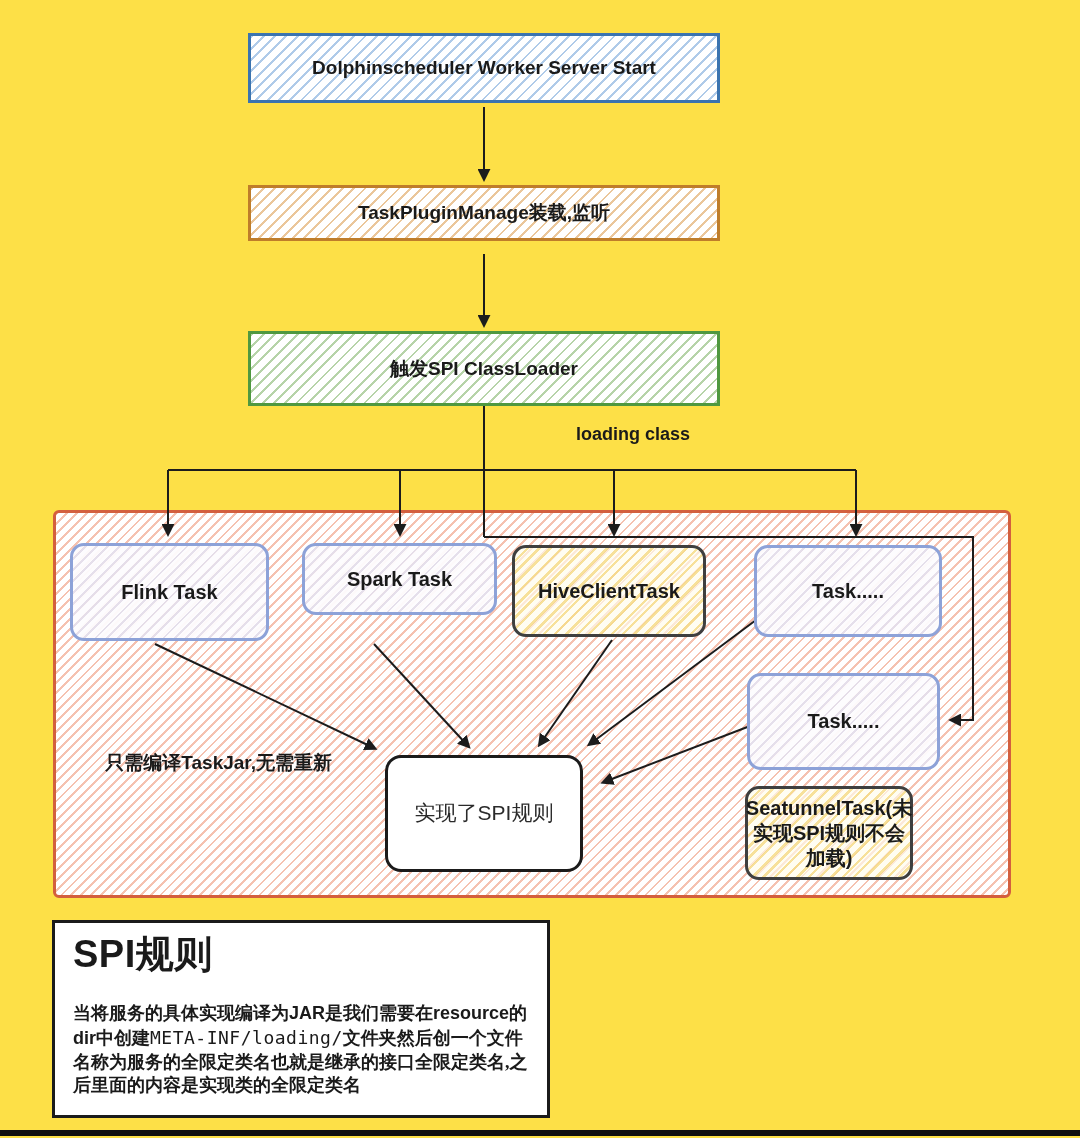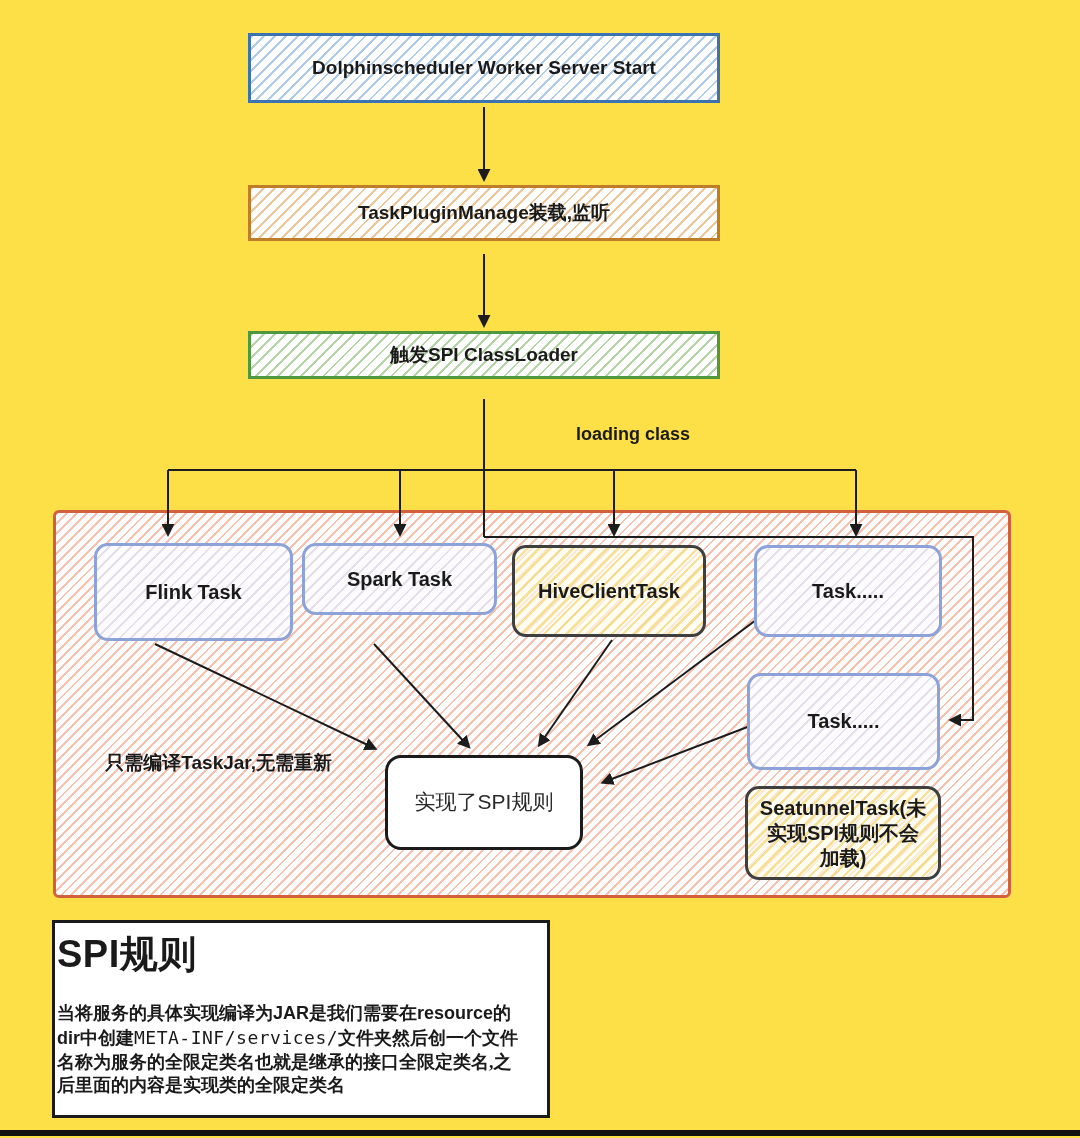--- a/index.html
+++ b/index.html
@@ -11,51 +11,51 @@
     position:absolute;display:flex;align-items:center;justify-content:center;
     text-align:center;box-sizing:border-box;font-weight:bold;z-index:10;
     line-height:1.25;
   }
   
   .bar{left:248px;width:472px;height:70px;font-size:19px;}
   .bar-blue{top:33px;border:3px solid #3b74b0;
     background:repeating-linear-gradient(135deg,rgba(110,160,215,.55) 0 2px,transparent 2px 8px),#fff;}
   .bar-orange{top:185px;height:56px;border:3px solid #bf7d2a;
     background:repeating-linear-gradient(135deg,rgba(218,152,72,.55) 0 2px,transparent 2px 8px),#fff;}
-  .bar-green{top:331px;height:48px;border:3px solid #4f9840;
+  .bar-green{top:331px;height:75px;border:3px solid #4f9840;
     background:repeating-linear-gradient(135deg,rgba(123,176,98,.55) 0 2px,transparent 2px 8px),#fff;}
   
   .red-container{
     position:absolute;left:53px;top:510px;width:958px;height:388px;box-sizing:border-box;
     border:3px solid #d35f3e;border-radius:6px;z-index:1;
     background:repeating-linear-gradient(135deg,rgba(233,119,80,.45) 0 2px,transparent 2px 7px),#fff;
   }
   
   .task{border-radius:14px;font-size:20px;}
   .task-blue{border:3px solid #8da2d8;
     background:repeating-linear-gradient(135deg,rgba(176,158,192,.30) 0 2px,transparent 2px 8px),rgba(253,252,254,.94);}
   .task-yellow{border:3px solid #3f3f3f;
     background:repeating-linear-gradient(135deg,rgba(242,206,96,.60) 0 2.5px,transparent 2.5px 8px),
                repeating-linear-gradient(135deg,rgba(240,150,110,.20) 0 2px,transparent 2px 11px),#fffdf2;}
-  .flink{left:70px;top:543px;width:199px;height:98px;margin-left:24px;}
+  .flink{left:70px;top:543px;width:199px;height:98px;}
   .spark{left:302px;top:543px;width:195px;height:72px;}
   .hive{left:512px;top:545px;width:194px;height:92px;align-items:center;}
   .task1{left:754px;top:545px;width:188px;height:92px;}
   .task2{left:747px;top:673px;width:193px;height:97px;}
-  .seatunnel{left:745px;top:786px;width:196px;height:94px;padding:6px 10px;}
-  .center-box{left:385px;top:755px;width:198px;height:95px;border:3.5px solid #1b1b1b;
+  .seatunnel{left:745px;top:786px;width:168px;height:94px;padding:6px 10px;}
+  .center-box{left:385px;top:755px;width:198px;height:117px;border:3.5px solid #1b1b1b;
     border-radius:16px;background:#fff;font-weight:400;font-size:21px;color:#2a2a2a;}
   
   .loading-label{position:absolute;left:520px;top:424px;width:170px;text-align:right;
     font-weight:bold;font-size:18px;z-index:10;}
   .compile-note{position:absolute;left:70px;top:750px;width:262px;text-align:right;
     font-weight:bold;font-size:19px;line-height:1.35;z-index:10;}
   
   .spi-panel{position:absolute;left:52px;top:920px;width:498px;height:198px;box-sizing:border-box;
-    border:3px solid #1b1b1b;background:#fff;padding:6px 18px 10px 2px;z-index:10;}
+    border:3px solid #1b1b1b;background:#fff;padding:6px 18px 10px 18px;z-index:10;}
   .spi-title{font-weight:bold;font-size:38px;letter-spacing:.5px;margin:0;}
   .spi-body{margin-top:22px;font-size:18px;line-height:1.32;}
   .seg-sans{font-family:"Liberation Sans",sans-serif;font-weight:bold;}
   .seg-mono{font-family:"DejaVu Sans Mono",monospace;font-weight:400;letter-spacing:.5px;}
   .seg-serif{font-family:"Liberation Serif",serif;font-weight:bold;}
   .bottom-bar{position:absolute;left:0;top:1130px;width:1080px;height:6px;background:#101010;z-index:10;}
   .wires{position:absolute;left:0;top:0;width:1080px;height:1138px;z-index:5;}
 </style>
 </head>
 <body>
@@ -123,19 +123,19 @@
     <span>实现了SPI规则</span>
   </div>
 
   <div class="compile-note">
     <div>只需编译TaskJar,无需重新</div>
   </div>
 
   <div class="spi-panel">
     <h1 class="spi-title">SPI规则</h1>
     <div class="spi-body">
-      <span class="seg-sans">当将服务的具体实现编译为JAR是我们需要在resource的dir中创建</span><span class="seg-mono">META-INF/services/</span><span class="seg-serif">文件夹然后创一个文件名称为服务的全限定类名也就是继承的接口全限定类名,之后里面的内容是实现类的全限定类名</span>
+      <span class="seg-sans">当将服务的具体实现编译为JAR是我们需要在resource的dir中创建</span><span class="seg-mono">META-INF/loading/</span><span class="seg-serif">文件夹然后创一个文件名称为服务的全限定类名也就是继承的接口全限定类名,之后里面的内容是实现类的全限定类名</span>
     </div>
   </div>
 
   <div class="bottom-bar"></div>
 
 </div>
 
 </body></html>

